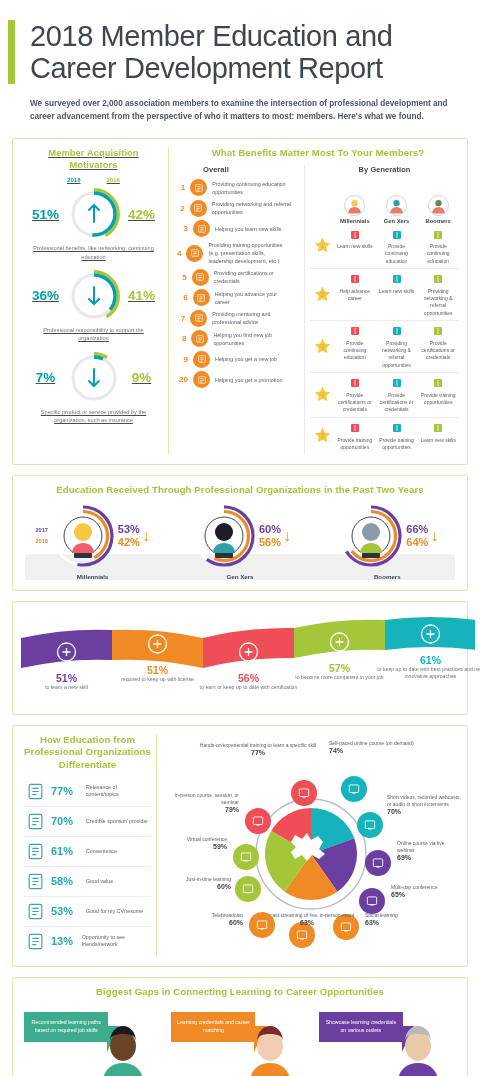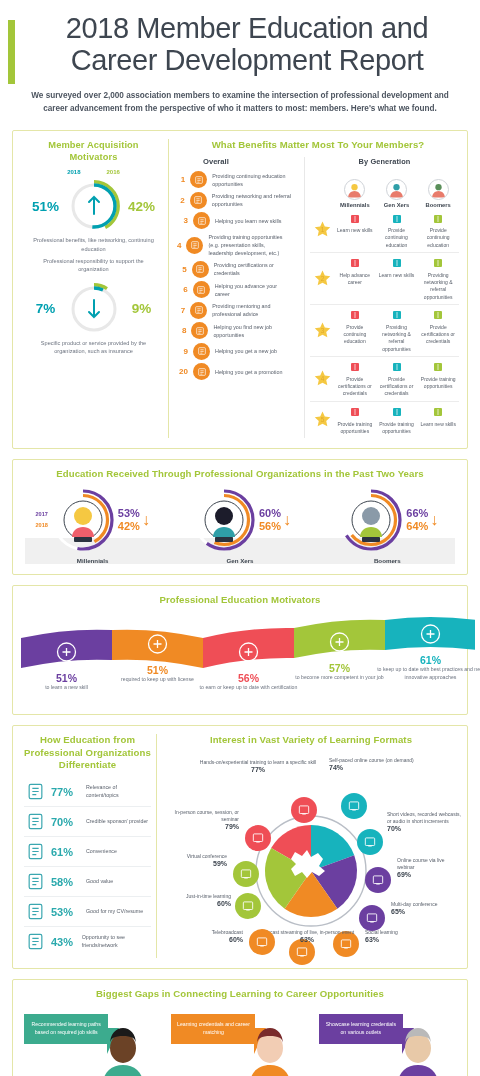--- a/index.html
+++ b/index.html
@@ -4,32 +4,32 @@
 <style>
   * { box-sizing: border-box; margin:0; padding:0; }
   body {
     width:480px; background:#ffffff;
     font-family:"Liberation Sans", sans-serif;
     color:#4a4a4a; -webkit-font-smoothing:antialiased;
   }
   .page { width:480px; position:relative; }
 
   
-  .header { padding:12px 16px 4px 16px; position:relative;text-align:center; }
+  .header { padding:20px 16px 4px 16px; position:relative; }
   .title-bar { position:absolute; left:8px; top:20px; width:7px; height:64px; background:#a3c63a; }
   h1.title { font-size:29px; line-height:1.12; font-weight:400; color:#3e4650; letter-spacing:-.4px; padding-left:14px;}
   .intro { font-size:8.2px; line-height:1.65; color:#4d5560; font-weight:700; padding:12px 14px 0 14px; }
 
   
   .section { margin:10px 12px 0 12px; border:1px solid #e4e6a8; border-radius:2px; background:#fff; position:relative; padding:8px 6px 10px 6px;}
   .sec-title { text-align:center; font-size:9.6px; font-weight:700; color:#a3c63a; letter-spacing:.1px; line-height:1.3; margin-bottom:6px;}
 
   
   .top-wrap { display:flex; }
-  .col-left { width:150px; border-right:1px solid #e4e6a8; padding:0 6px; }
+  .col-left { width:150px; border-right:1px solid #e4e6a8; padding:0 6px;text-decoration:underline; }
   .col-right { flex:1; padding:0 2px 0 8px;}
   .col-left .sec-title{ font-size:9.3px; }
 
   
   .donut-row { display:flex; align-items:center; justify-content:center; gap:4px; margin-top:9px;}
   .dnum { font-size:13.5px; font-weight:700; width:36px; text-align:center;}
   .dnum.teal { color:#00a0b0; }
   .dnum.green{ color:#a3c63a; }
   .dwrap { position:relative; width:52px; height:52px; }
   .dlabel { font-size:6px; font-weight:700; }
@@ -133,20 +133,30 @@
                     <circle cx="26" cy="26" r="21" fill="none" stroke="#e8e8e8" stroke-width="3"></circle>
                     <circle cx="26" cy="26" r="24.2" fill="none" stroke="#a3c63a" stroke-width="3.4" stroke-dasharray="63.862295462173314 999" transform="rotate(-90 26 26)" stroke-linecap="butt"></circle>
                     <circle cx="26" cy="26" r="21" fill="none" stroke="#00a0b0" stroke-width="3.4" stroke-dasharray="67.29291463989337 999" transform="rotate(-90 26 26)" stroke-linecap="butt"></circle>
                     <path d="M26 34 L26 17 M21 22 L26 17 L31 22" stroke="#00a0b0" stroke-width="2" fill="none" stroke-linecap="round"></path>
                   </svg></div>
                 <div class="dnum green">42%</div>
               </div>
               <div class="dcap">Professional benefits, like networking, continuing education</div>
             </div>
             <div>
+              <div class="donut-row">
+                <div class="dnum teal">36%</div>
+                <div class="dwrap"><svg width="52" height="52" viewBox="0 0 52 52">
+                    <circle cx="26" cy="26" r="21" fill="none" stroke="#e8e8e8" stroke-width="3"></circle>
+                    <circle cx="26" cy="26" r="24.2" fill="none" stroke="#a3c63a" stroke-width="3.4" stroke-dasharray="62.34176461783586 999" transform="rotate(-90 26 26)" stroke-linecap="butt"></circle>
+                    <circle cx="26" cy="26" r="21" fill="none" stroke="#00a0b0" stroke-width="3.4" stroke-dasharray="47.50088092227767 999" transform="rotate(-90 26 26)" stroke-linecap="butt"></circle>
+                    <path d="M26 17 L26 34 M21 29 L26 34 L31 29" stroke="#00a0b0" stroke-width="2" fill="none" stroke-linecap="round"></path>
+                  </svg></div>
+                <div class="dnum green">41%</div>
+              </div>
               <div class="dcap">Professional responsibility to support the organization</div>
             </div>
             <div>
               <div class="donut-row">
                 <div class="dnum teal">7%</div>
                 <div class="dwrap"><svg width="52" height="52" viewBox="0 0 52 52">
                     <circle cx="26" cy="26" r="21" fill="none" stroke="#e8e8e8" stroke-width="3"></circle>
                     <circle cx="26" cy="26" r="24.2" fill="none" stroke="#a3c63a" stroke-width="3.4" stroke-dasharray="13.684777599037139 999" transform="rotate(-90 26 26)" stroke-linecap="butt"></circle>
                     <circle cx="26" cy="26" r="21" fill="none" stroke="#00a0b0" stroke-width="3.4" stroke-dasharray="9.236282401553993 999" transform="rotate(-90 26 26)" stroke-linecap="butt"></circle>
                     <path d="M26 17 L26 34 M21 29 L26 34 L31 29" stroke="#00a0b0" stroke-width="2" fill="none" stroke-linecap="round"></path>
@@ -259,21 +269,21 @@
                     <svg width="10" height="10" viewBox="0 0 24 24" fill="none" stroke="#fff" stroke-width="1.6">
                       <rect x="4" y="4" width="16" height="16" rx="2"></rect>
                       <path d="M8 9h8M8 13h8M8 17h5"></path>
                     </svg>
                   </div>
                   <div class="ben-txt">Helping you get a promotion</div>
                 </div>
               </div>
           </div>
           <div class="gen-col">
-            <div class="sec-title" style="color:#3e4650;font-size:7.4px;margin-bottom:12px;">By Generation</div>
+            <div class="sec-title" style="color:#3e4650;font-size:7.4px;margin-bottom:20px;">By Generation</div>
             <div class="gen-head" id="gen-head">
                 <div>
                   <div class="gen-avatar">
                     <svg width="19" height="19" viewBox="0 0 24 24">
                       <circle cx="12" cy="9" r="4" fill="#f5c842"></circle>
                       <path d="M4 22c0-4.4 3.6-8 8-8s8 3.6 8 8z" fill="#e87b6b"></path>
                     </svg>
                   </div>
                   <div class="gen-name">Millennials</div>
                 </div>
@@ -543,21 +553,20 @@
               <div class="v2">64%</div>
             </div>
             <div class="arrow-dn">↓</div>
           </div>
           <div class="edu-name">Boomers</div>
         </div>
       </div>
   </div>
 
   <div class="section">
-    <div class="sec-title">Professional Education Motivators</div>
     <div class="ribbon-wrap">
       <svg width="456" height="60" viewBox="0 0 456 60" style="position:absolute;top:0;left:0;">
         <g id="ribbon-g">
             <path d="M2 26 Q47.5 16 93 18 L93 48 Q47.5 46 2 56 Z" fill="#6b3fa0"></path>
             <g>
               <circle cx="47.5" cy="40" r="9" fill="none" stroke="#fff" stroke-width="1.3"></circle>
               <path d="M43.5 40 h8 M47.5 36 v8" stroke="#fff" stroke-width="1.3"></path>
             </g>
             <path d="M93 18 Q138.5 16 184 26 L184 56 Q138.5 46 93 48 Z" fill="#f08a24"></path>
             <g>
@@ -661,27 +670,26 @@
               <div class="diff-pct">53%</div>
               <div class="diff-txt">Good for my CV/resume</div>
             </div>
             <div class="diff-item">
               <div class="diff-ico">
                 <svg width="19" height="19" viewBox="0 0 24 24" fill="none" stroke="#3aa7b0" stroke-width="1.5">
                   <rect x="4" y="3" width="16" height="18" rx="2"></rect>
                   <path d="M8 8h8M8 12h8M8 16h5"></path>
                 </svg>
               </div>
-              <div class="diff-pct">43%</div>
+              <div class="diff-pct">13%</div>
               <div class="diff-txt">Opportunity to see friends/network</div>
             </div>
           </div>
       </div>
       <div class="fmt-col">
-        <div class="sec-title">Interest in Vast Variety of Learning Formats</div>
         <div class="pie-area" id="pie-area">
             <svg width="300" height="205" viewBox="0 0 300 205" style="position:absolute;left:0;top:0;">
               <circle cx="150" cy="118" r="55" fill="none" stroke="#b9bec6" stroke-width="1.4"></circle>
               <path d="M150 118 L110.16283142591581 95 A46 46 0 0 1 150 72 Z" fill="#ef4e56"></path>
               <path d="M150 118 L150 72 A46 46 0 0 1 193.2258605561518 102.26707340701924 Z" fill="#17b3bd"></path>
               <path d="M150 118 L193.2258605561518 102.26707340701924 A46 46 0 0 1 176.38451607214813 155.68099403729363 Z" fill="#6b3fa0"></path>
               <path d="M150 118 L176.38451607214813 155.68099403729363 A46 46 0 0 1 123.6154839278519 155.68099403729363 Z" fill="#f08a24"></path>
               <path d="M150 118 L123.6154839278519 155.68099403729363 A46 46 0 0 1 110.16283142591583 95 Z" fill="#a3c63a"></path>
               <path d="M150 104 l7-4 5 6 -4 7 6 5 -6 5 -7-4 -5 6 -5-6 -7 4 -4-7 5-5 -5-5 4-7 7 4 5-6z" fill="#fff"></path>
             </svg>

